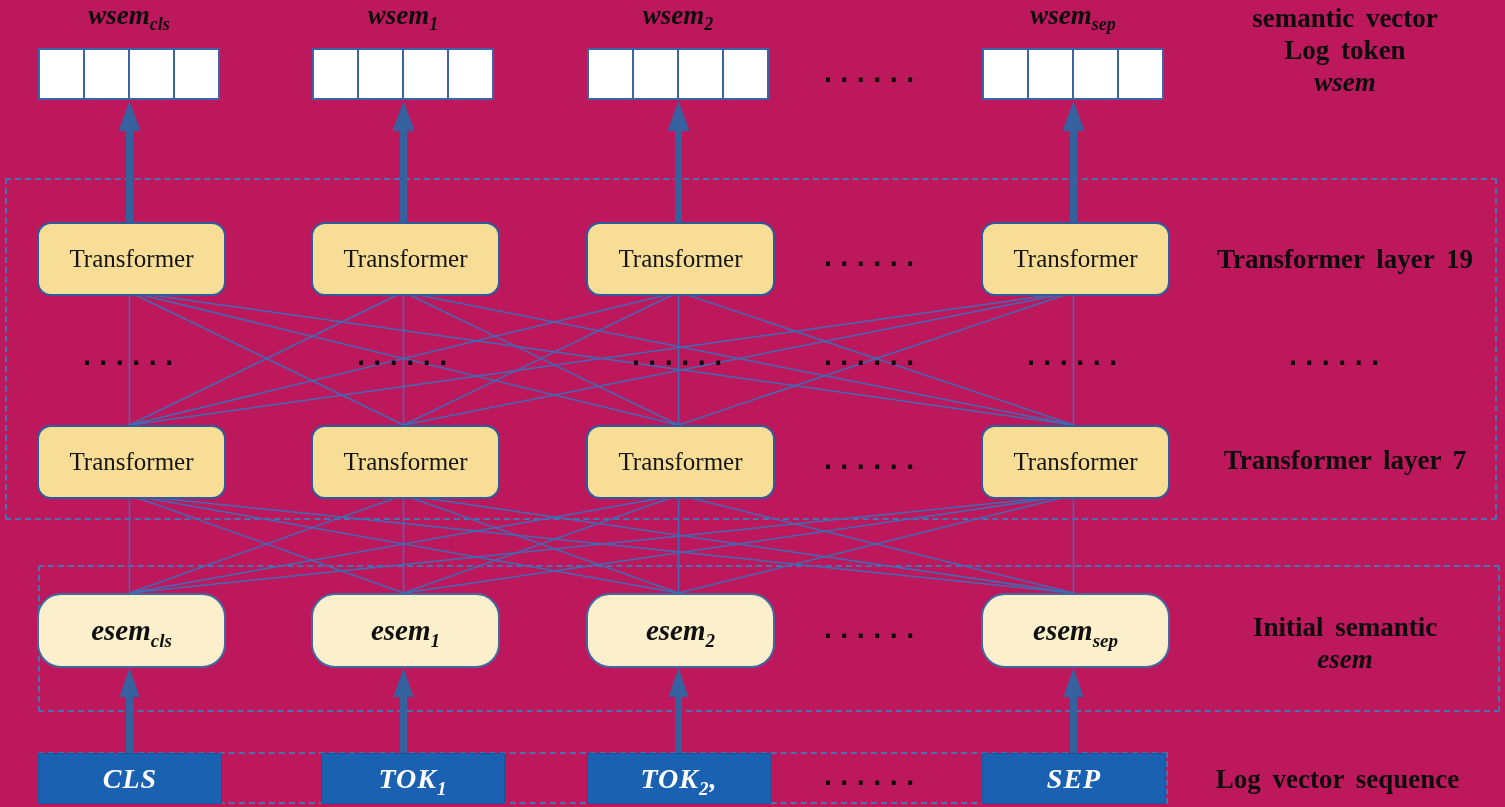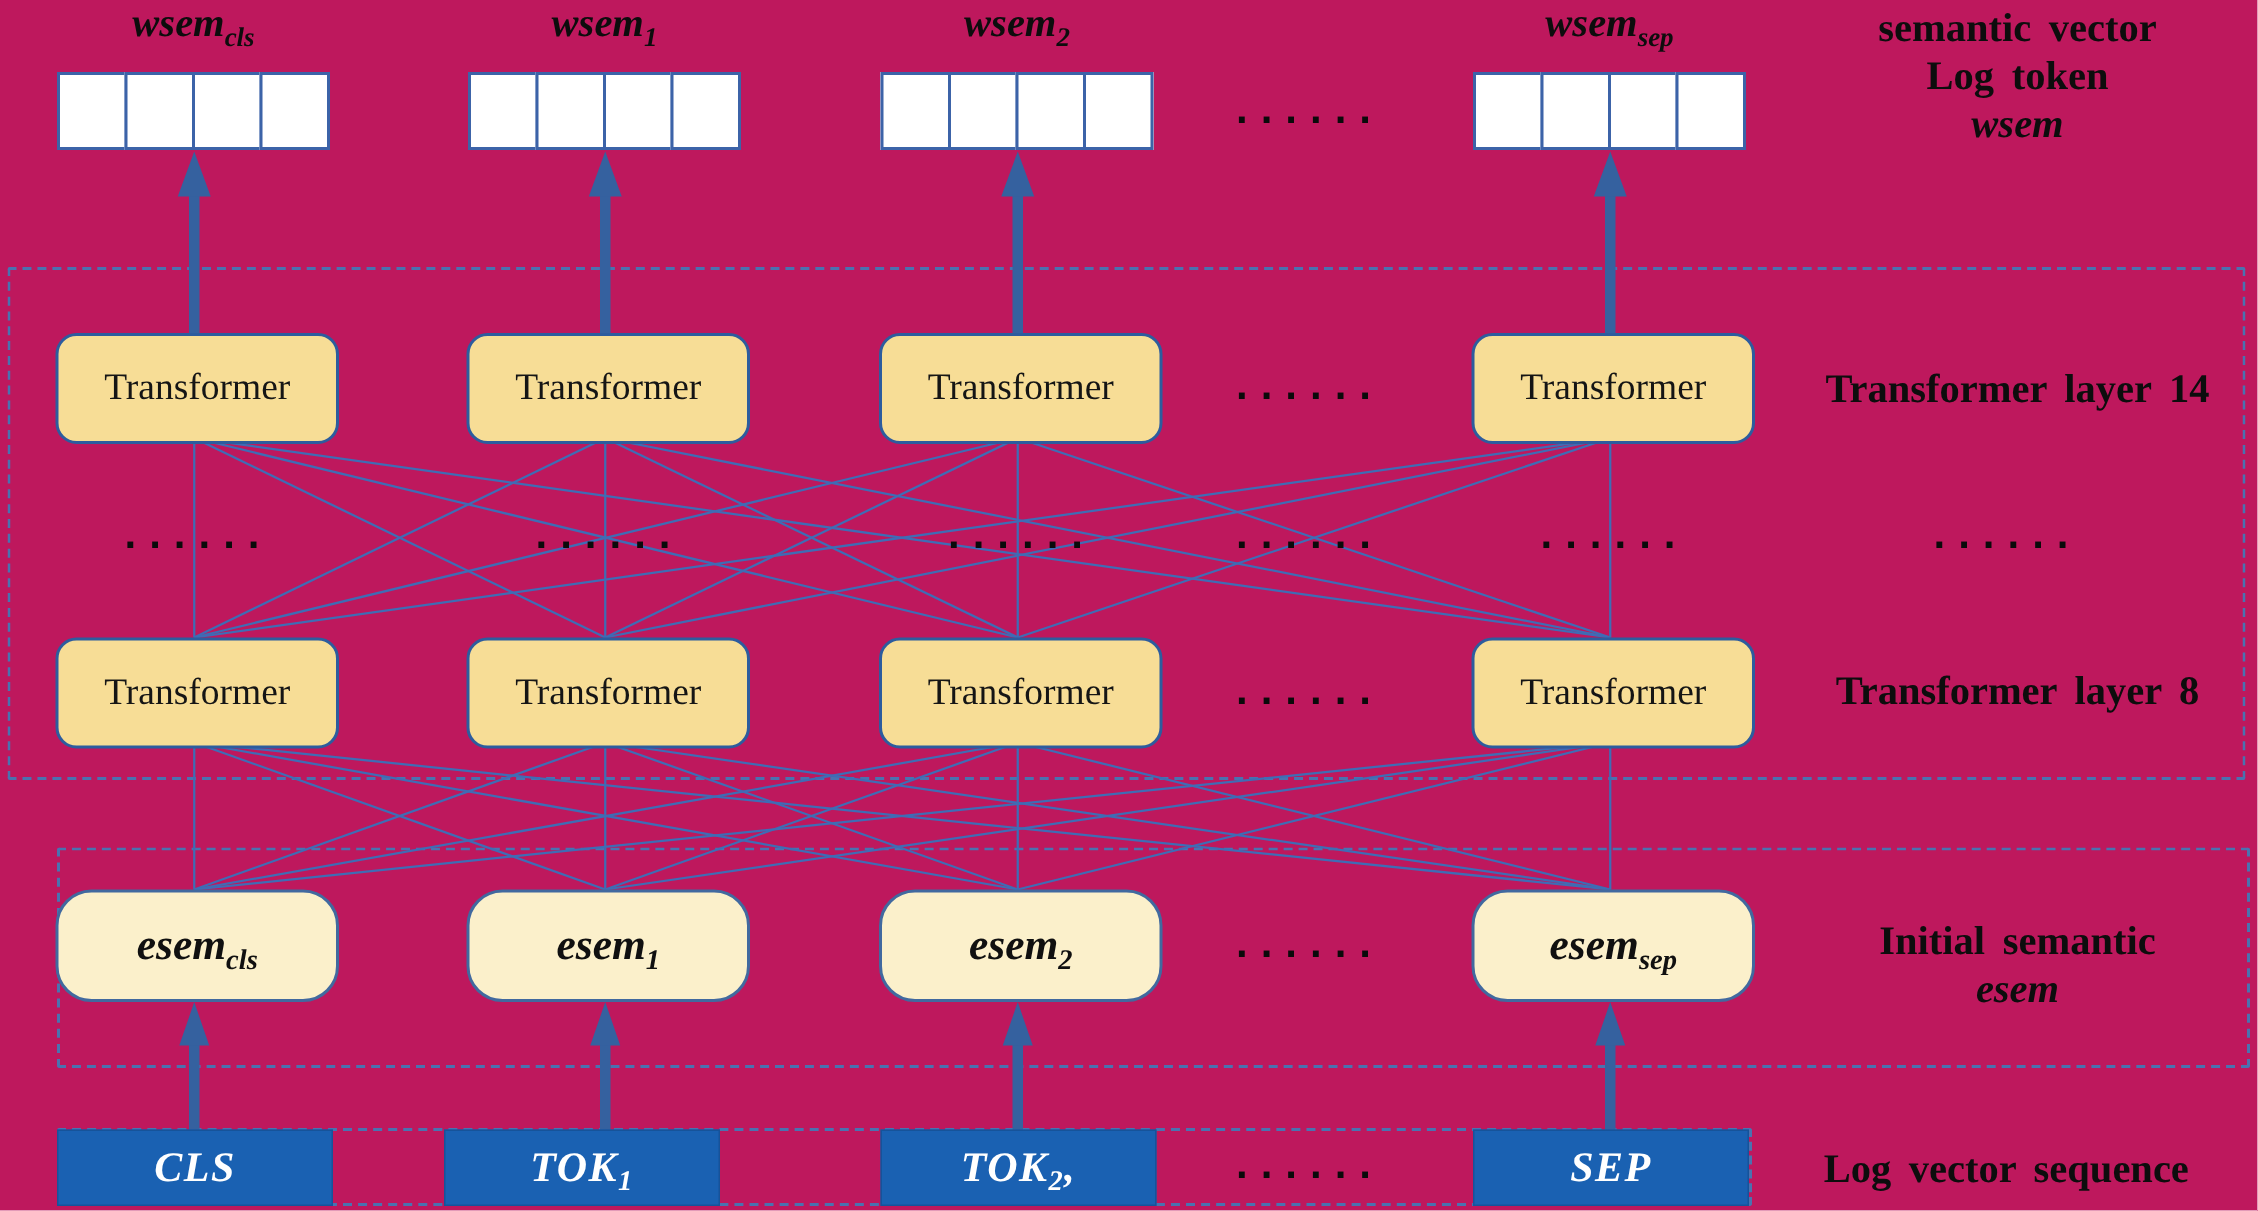--- a/index.html
+++ b/index.html
@@ -167,37 +167,37 @@
   <div class="ebox" style="left:586px;top:593px;">
       <span><span>esem</span><sub>2</sub></span>
     </div>
   <div class="ebox" style="left:981px;top:593px;">
       <span><span>esem</span><sub>sep</sub></span>
     </div>
 
   <div class="kbox" style="left:38px;top:753px;">
       <span class="toklabel"><span>CLS</span><sub></sub><span></span></span>
     </div>
-  <div class="kbox" style="left:296px;top:753px;">
+  <div class="kbox" style="left:321px;top:753px;">
       <span class="toklabel"><span>TOK</span><sub>1</sub><span></span></span>
     </div>
   <div class="kbox" style="left:587px;top:753px;">
       <span class="toklabel"><span>TOK</span><sub>2</sub><span>,</span></span>
     </div>
   <div class="kbox" style="left:982px;top:753px;">
       <span class="toklabel"><span>SEP</span><sub></sub><span></span></span>
     </div>
 
   <div class="caption" style="left:1195px;top:2px;width:300px;">
     <div>semantic vector</div>
     <div>Log token</div>
     <div class="math">wsem</div>
   </div>
-  <div class="caption" style="left:1185px;top:243px;width:320px;">Transformer layer 14</div>
-  <div class="caption" style="left:1185px;top:444px;width:320px;">Transformer layer 8</div>
+  <div class="caption" style="left:1185px;top:243px;width:320px;">Transformer layer 19</div>
+  <div class="caption" style="left:1185px;top:444px;width:320px;">Transformer layer 7</div>
   <div class="caption" style="left:1195px;top:611px;width:300px;">
     <div>Initial  semantic</div>
     <div class="math">esem</div>
   </div>
   <div class="caption" style="left:1185px;top:763px;width:305px;">Log vector sequence</div>
 
   <div class="dots" style="left:810px;top:60px;">......</div>
   <div class="dots" style="left:810px;top:244px;">......</div>
   <div class="dots" style="left:69px;top:343px;">......</div>
   <div class="dots" style="left:343px;top:343px;">......</div>

